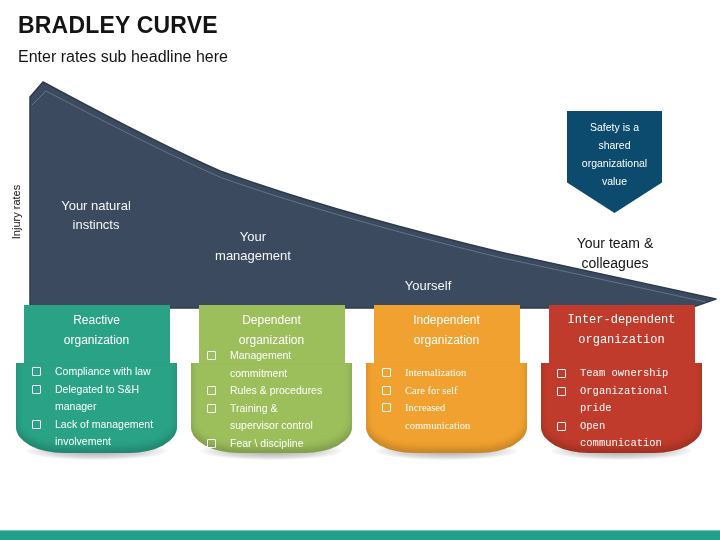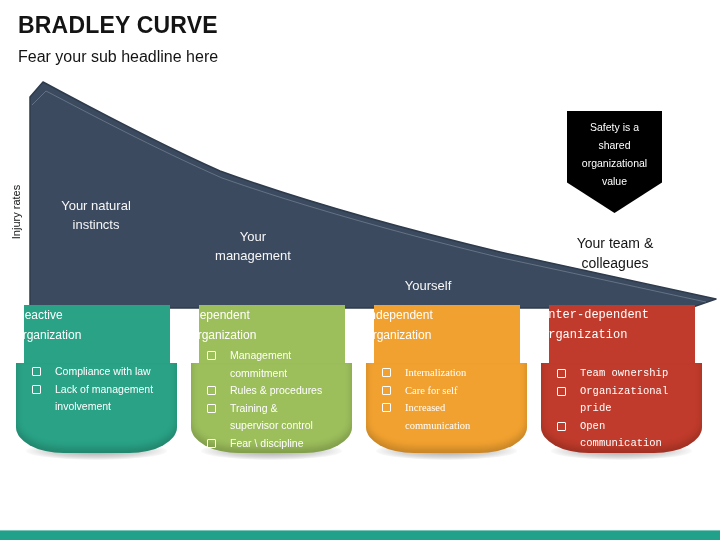--- a/index.html
+++ b/index.html
@@ -60,21 +60,21 @@
     background:var(--c); z-index:1;
   }
   .stage .body{
     position:absolute; left:0; right:0; top:58px; bottom:0;
     background:var(--c); z-index:1;
     border-bottom-left-radius:48px 26px; border-bottom-right-radius:48px 26px;
     box-shadow:inset 0 -5px 7px rgba(0,0,0,.18);
   }
   .stage .content{position:absolute; inset:0; z-index:2;}
   .stage-title{
-    text-align:left; color:#ffffff;
+    padding-top:5px; text-align:center; color:#ffffff;
     font-size:12px; line-height:20px; white-space:pre-line;
   }
   .stage-list{
     list-style:none; margin:0; padding:0; position:absolute; left:0; right:0;
   }
   .lt-0{top:58px;} .lt-1{top:42px;} .lt-2{top:59px;font-family:Liberation Serif, serif;} .lt-3{top:60px;}
   .stage-list li{
     display:flex; align-items:flex-start;
     color:#ffffff; font-size:10.5px; line-height:17.5px;
   }
@@ -88,58 +88,63 @@
     position:absolute; left:0; right:0; bottom:0; height:9px;
     background:#21A189; border-top:1px solid rgba(255,255,255,.4);
   }
 </style>
 </head>
 <body>
 
 <div class="slide">
 
   <h1 class="title">BRADLEY CURVE</h1>
-  <div class="subtitle">Fear your sub headline here</div>
+  <div class="subtitle">Enter rates sub headline here</div>
 
   <svg class="curve-svg" viewBox="0 0 720 540">
     <path d="M 30 97 L 43 82 C 90 107 150 140 220 171 C 300 200 400 228 500 252 C 580 269 650 285 716 299 L 690 308 L 30 308 Z" fill="#3B4A5F" stroke="#2E3B4C" stroke-width="1.5" stroke-linejoin="round"></path>
     <path d="M 32 105 L 46 91 C 92 115 152 147 222 178 C 302 206 402 234 502 258 C 582 275 650 290 706 302" fill="none" stroke="#97A2B1" stroke-width="1" opacity="0.45"></path>
   </svg>
 
   <div class="yaxis-label">Injury rates</div>
 
   <div class="curve-label cl-1">Your natural
 instincts</div>
   <div class="curve-label cl-2">Your
 management</div>
   <div class="curve-label cl-3">Yourself</div>
   <div class="team-label">Your team &amp;
 colleagues</div>
 
-  <div class="callout" style="background: #000000;">
+  <div class="callout" style="background: #0c4a6e;">
     <div class="callout-text">Safety is a
 shared
 organizational
 value</div>
   </div>
 
   <div class="stage st-0" style="--c: #29A285;">
     <div class="shadow"></div>
     <div class="tab"></div>
     <div class="body"></div>
     <div class="content">
       <div class="stage-title">Reactive
 organization</div>
       <ul class="stage-list lt-0">
         <li>
             <span class="cb"></span>
             <span class="it">Compliance with law</span>
           </li>
         <li>
             <span class="cb"></span>
+            <span class="it">Delegated to S&amp;H
+manager</span>
+          </li>
+        <li>
+            <span class="cb"></span>
             <span class="it">Lack of management
 involvement</span>
           </li>
       </ul>
     </div>
   </div>
 
   <div class="stage st-1" style="--c: #9CBE5B;">
     <div class="shadow"></div>
     <div class="tab"></div>

